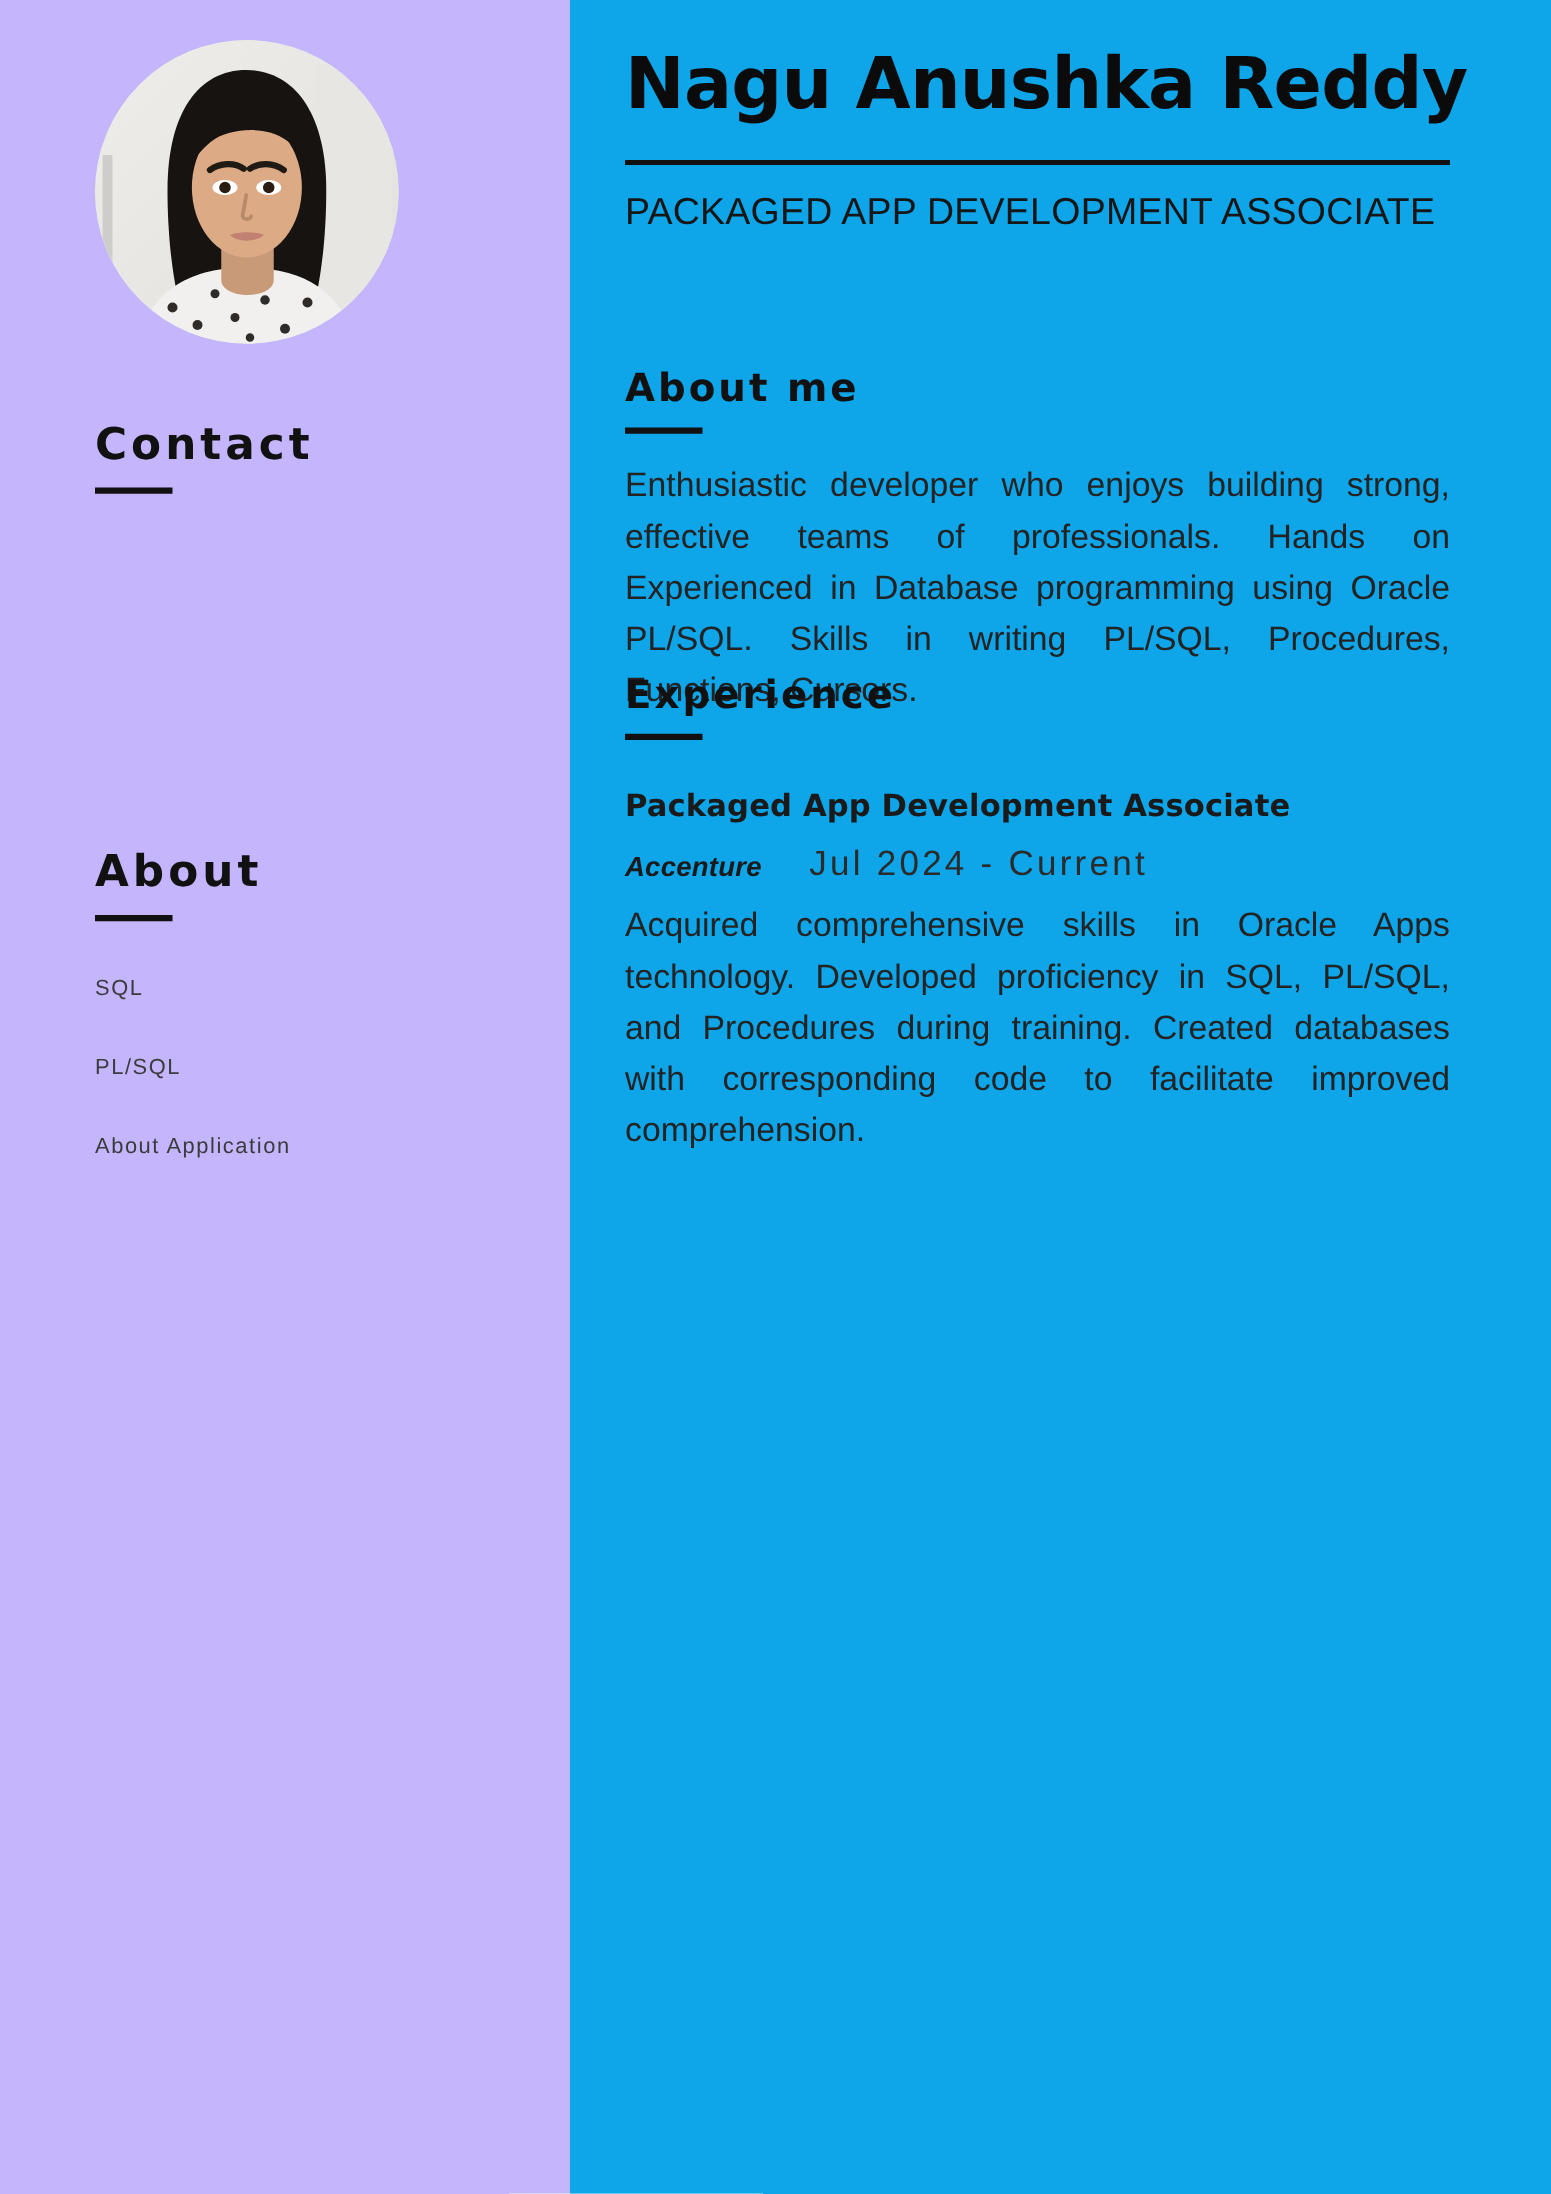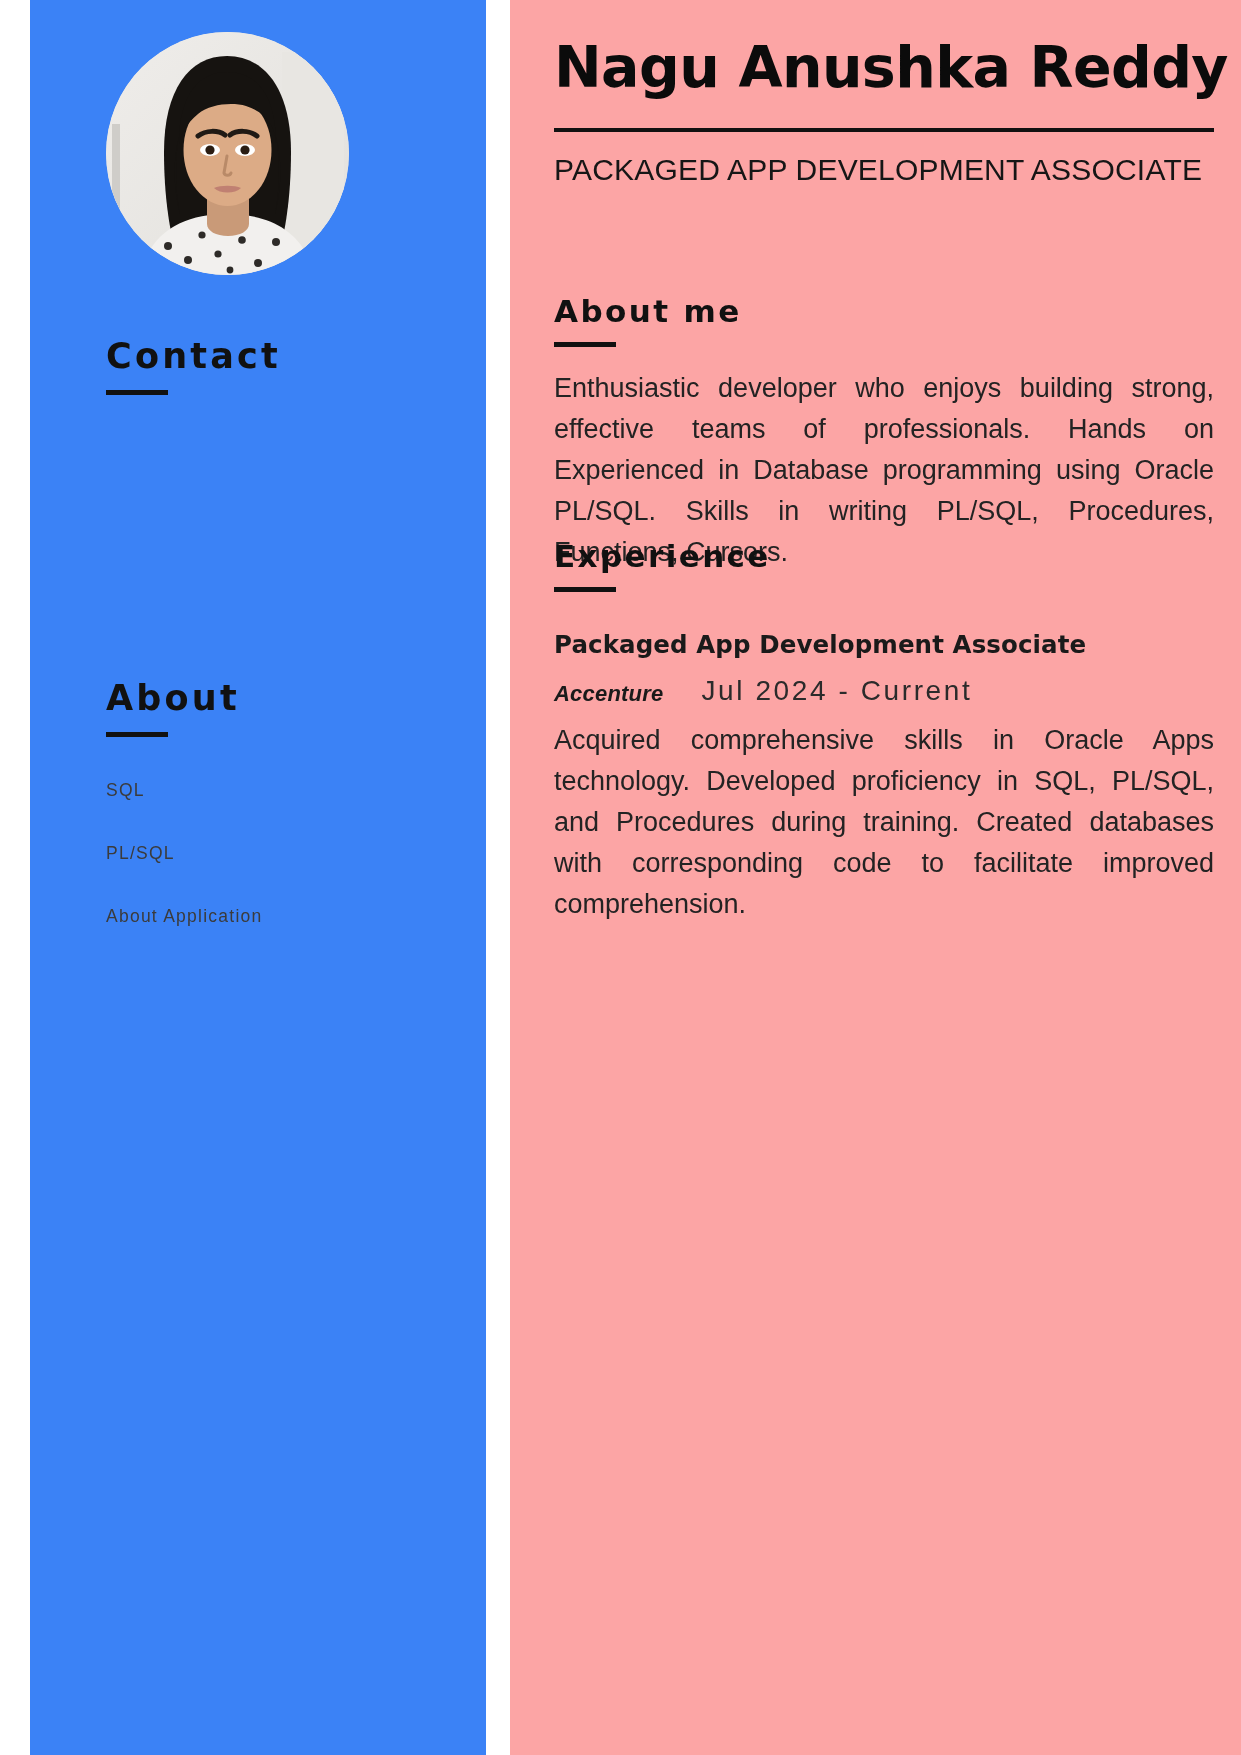--- a/index.html
+++ b/index.html
@@ -19,26 +19,25 @@
     width: 1241px;
     height: 1755px;
     background: #ffffff;
     display: flex;
   }
 
   
   .sidebar {
     width: 456px;
     min-width: 456px;
-    background: #3b82f6;
+    background: #c4b5fd;
     height: 1755px;
     box-sizing: border-box;
     padding: 0;
     position: relative;
-    margin-left: 30px;
   }
 
   .photo-wrap {
     position: absolute;
     left: 76px;
     top: 32px;
     width: 243px;
     height: 243px;
     border-radius: 50%;
     overflow: hidden;
@@ -81,24 +80,23 @@
   .contact-item:last-child { margin-bottom: 0; }
 
   .skills-list { margin-top: 40px; }
   .skill-item { margin-bottom: 36px; }
   .skill-item:last-child { margin-bottom: 0; }
 
   
   .main {
     flex: 1;
     position: relative;
-    background: #fca5a5;
+    background: #0ea5e9;
     box-sizing: border-box;
     padding: 0;
-    margin-left: 24px;
   }
 
   .name-block { position: absolute; left: 44px; top: 36px; width: 672px; }
   .full-name {
     font-family: "DejaVu Sans", sans-serif;
     font-size: 57px;
     font-weight: bold;
     letter-spacing: -0.6px;
     color: #0b0b0b;
     line-height: 1.12;

